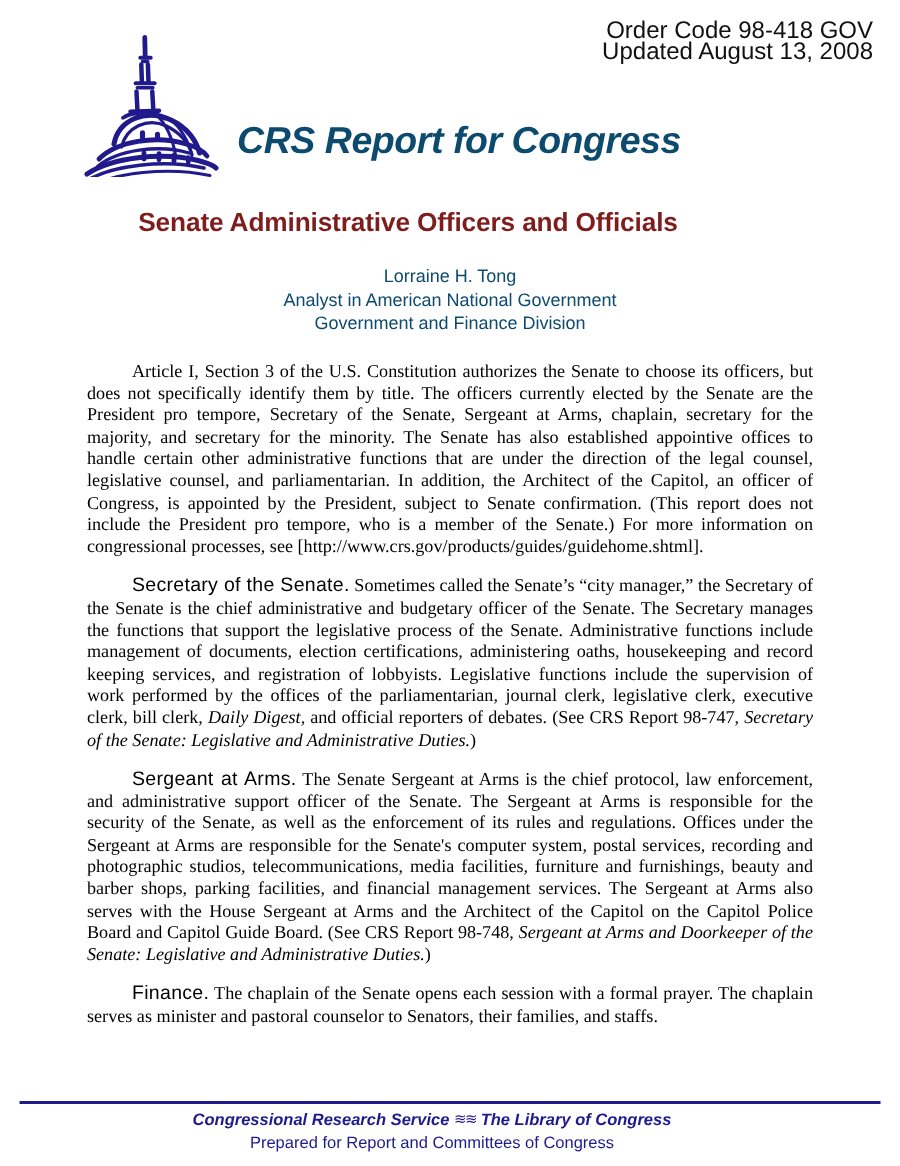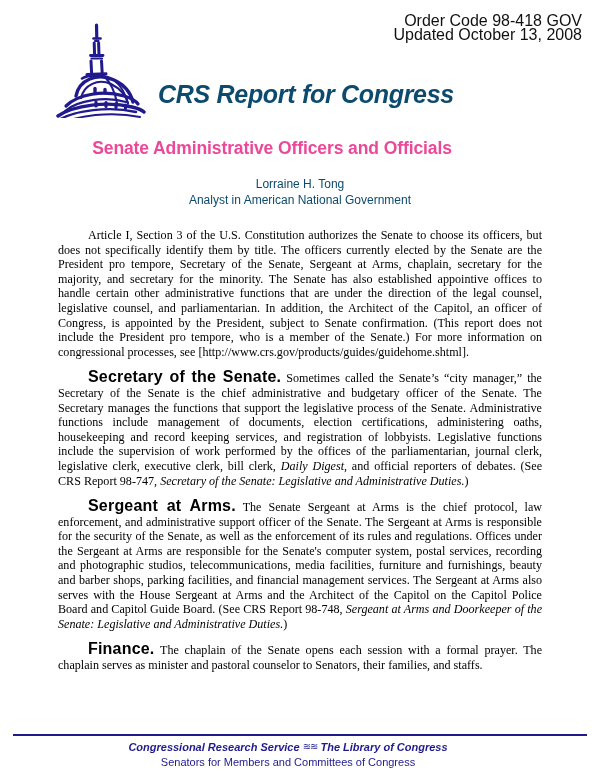--- a/index.html
+++ b/index.html
@@ -65,21 +65,21 @@
   .doc-title {
     position: absolute;
     top: 138px;
     left: 0;
     width: 544px;
     text-align: center;
     font-family: "Liberation Sans", "DejaVu Sans", sans-serif;
     font-weight: bold;
     font-size: 17.5px;
     letter-spacing: -0.1px;
-    color: #ec4899;
+    color: #7f1d1d;
   }
   .byline {
     position: absolute;
     top: 177px;
     left: 0;
     width: 600px;
     text-align: center;
     font-family: "Liberation Sans", "DejaVu Sans", sans-serif;
     font-size: 12px;
     line-height: 15.5px;
@@ -87,31 +87,31 @@
   }
 
   
   .body-area {
     position: absolute;
     top: 228px;
     left: 58px;
     width: 484px;
   }
   p.para {
-    margin: 0 0 11px 0;
+    margin: 12px 0 11px 0;
     font-size: 12.1px;
     line-height: 14.6px;
     text-align: justify;
     text-indent: 30px;
     hyphens: none;
   }
   .runin {
     font-family: "Liberation Sans", "DejaVu Sans", sans-serif;
-    font-weight: bold;
-    font-size: 16px;
+    font-weight: normal;
+    font-size: 13px;
     letter-spacing: 0.2px;
   }
   .ital { font-style: italic; }
 
   h2.section {
     margin: 17px 0 11px 0;
     font-family: "Liberation Sans", "DejaVu Sans", sans-serif;
     font-weight: bold;
     font-size: 13.5px;
     letter-spacing: 0.1px;
@@ -155,21 +155,21 @@
     line-height: 15px;
   }
 </style>
 </head>
 <body>
 
 <div class="page">
 
   <div class="doc-header">
     <div>Order Code 98-418 GOV</div>
-    <div>Updated October 13, 2008</div>
+    <div>Updated August 13, 2008</div>
   </div>
 
   <div class="logo-block">
     <div class="logo-mark">
       <svg viewBox="0 0 100 96" width="100" height="96" aria-hidden="true">
         <g fill="none" stroke="#201a8c" stroke-linecap="round" stroke-linejoin="round">
 
           <path d="M44.5 3 L44.8 16" stroke-width="3.2"></path>
           <path d="M41.5 16.5 L48.5 16.5" stroke-width="2.6"></path>
           <path d="M43 19 L46.5 19" stroke-width="2.2"></path>
@@ -209,34 +209,35 @@
       </svg>
     </div>
     <div class="crs-wordmark">CRS Report for Congress</div>
   </div>
 
   <div class="doc-title">Senate Administrative Officers and Officials</div>
 
   <div class="byline">
     <div>Lorraine H. Tong</div>
     <div>Analyst in American National Government</div>
+    <div>Government and Finance Division</div>
   </div>
 
   <div class="body-area">
 
     <p class="para">Article I, Section 3 of the U.S. Constitution authorizes the Senate to choose its officers, but does not specifically identify them by title.  The officers currently elected by the Senate are the President pro tempore, Secretary of the Senate, Sergeant at Arms, chaplain, secretary for the majority, and secretary for the minority.  The Senate has also established appointive offices to handle certain other administrative functions that are under the direction of the legal counsel, legislative counsel, and parliamentarian. In addition, the Architect of the Capitol, an officer of Congress, is appointed by the President, subject to Senate confirmation.  (This report does not include the President pro tempore, who is a member of the Senate.)   For more information on congressional processes, see [http://www.crs.gov/products/guides/guidehome.shtml].</p>
 
 
     <p class="para"><span class="runin">Secretary of the Senate.</span><span> Sometimes called the Senate’s “city manager,” the Secretary of the Senate is the chief administrative and budgetary officer of the Senate. The Secretary manages the functions that support the legislative process of the Senate. Administrative functions include management of documents, election certifications, administering oaths, housekeeping and record keeping services, and registration of lobbyists. Legislative functions include the supervision of work performed by the offices of the parliamentarian, journal clerk, legislative clerk, executive clerk, bill clerk, </span><span class="ital">Daily Digest</span><span>, and official reporters of debates.  (See CRS Report 98-747, </span><span class="ital">Secretary of the Senate:  Legislative and Administrative Duties.</span><span>)</span></p>
 
     <p class="para"><span class="runin">Sergeant at Arms.</span><span> The Senate Sergeant at Arms is the chief protocol, law enforcement, and administrative support officer of the Senate.  The Sergeant at Arms is responsible for the security of the Senate, as well as the enforcement of its rules and regulations.   Offices under the Sergeant at Arms are responsible for the Senate's computer system, postal services, recording and photographic studios, telecommunications, media facilities, furniture and furnishings, beauty and barber shops, parking facilities, and financial management services.  The Sergeant at Arms also serves with the House Sergeant at Arms and the Architect of the Capitol on the Capitol Police Board and Capitol Guide Board.  (See CRS Report 98-748, </span><span class="ital">Sergeant at Arms and Doorkeeper of the Senate:  Legislative and Administrative Duties.</span><span>)</span><span class="ital"></span><span></span></p>
 
     <p class="para"><span class="runin">Finance.</span><span> The chaplain of the Senate opens each session with a formal prayer.  The chaplain serves as minister and pastoral counselor to Senators, their families, and staffs.</span><span class="ital"></span><span></span><span class="ital"></span><span></span></p>
 
   </div>
 
   <div class="footer-rule"></div>
   <div class="footer-text">
     <div class="footer-line1"><span>Congressional Research Service</span> <span class="footer-orn">≋≋</span> <span>The Library of Congress</span></div>
-    <div class="footer-line2">Senators for Members and Committees of Congress</div>
+    <div class="footer-line2">Prepared for Report and Committees of Congress</div>
   </div>
 
 </div>
 
 </body></html>

